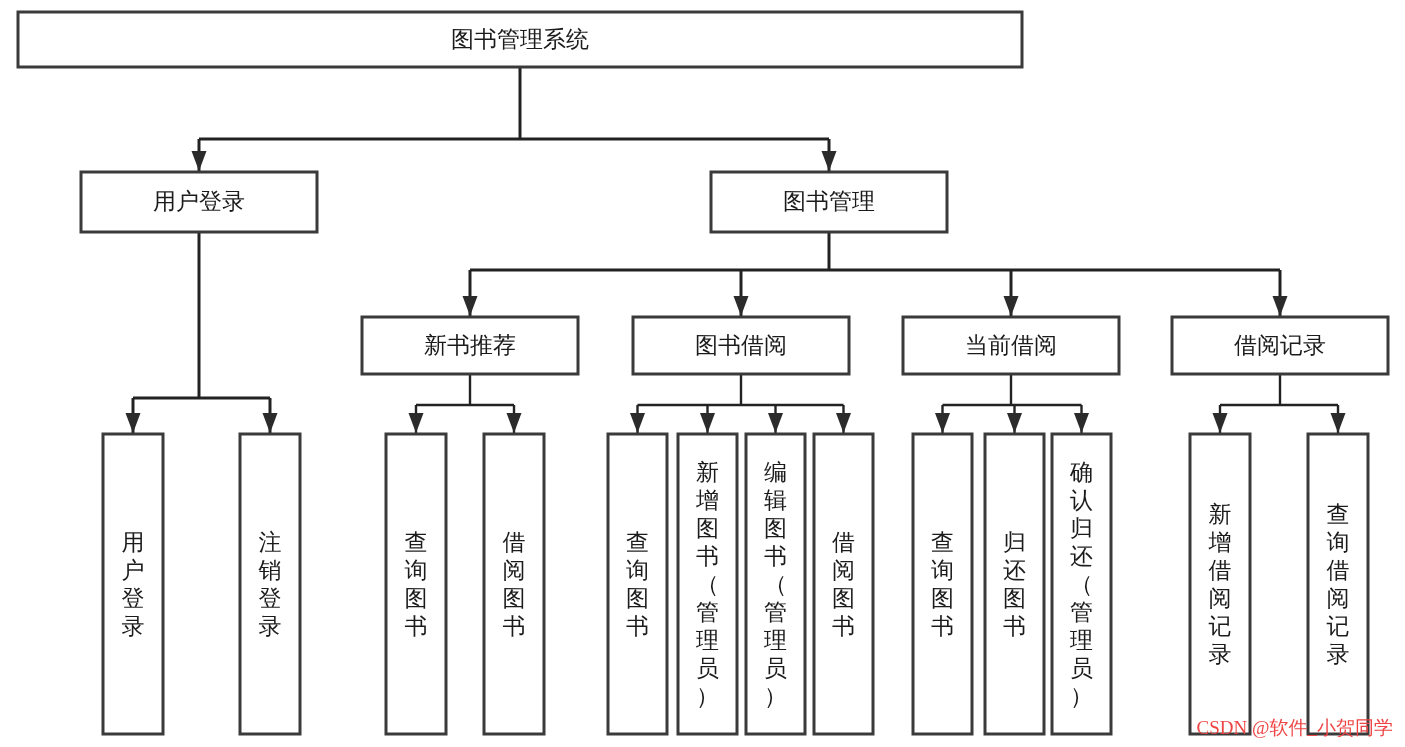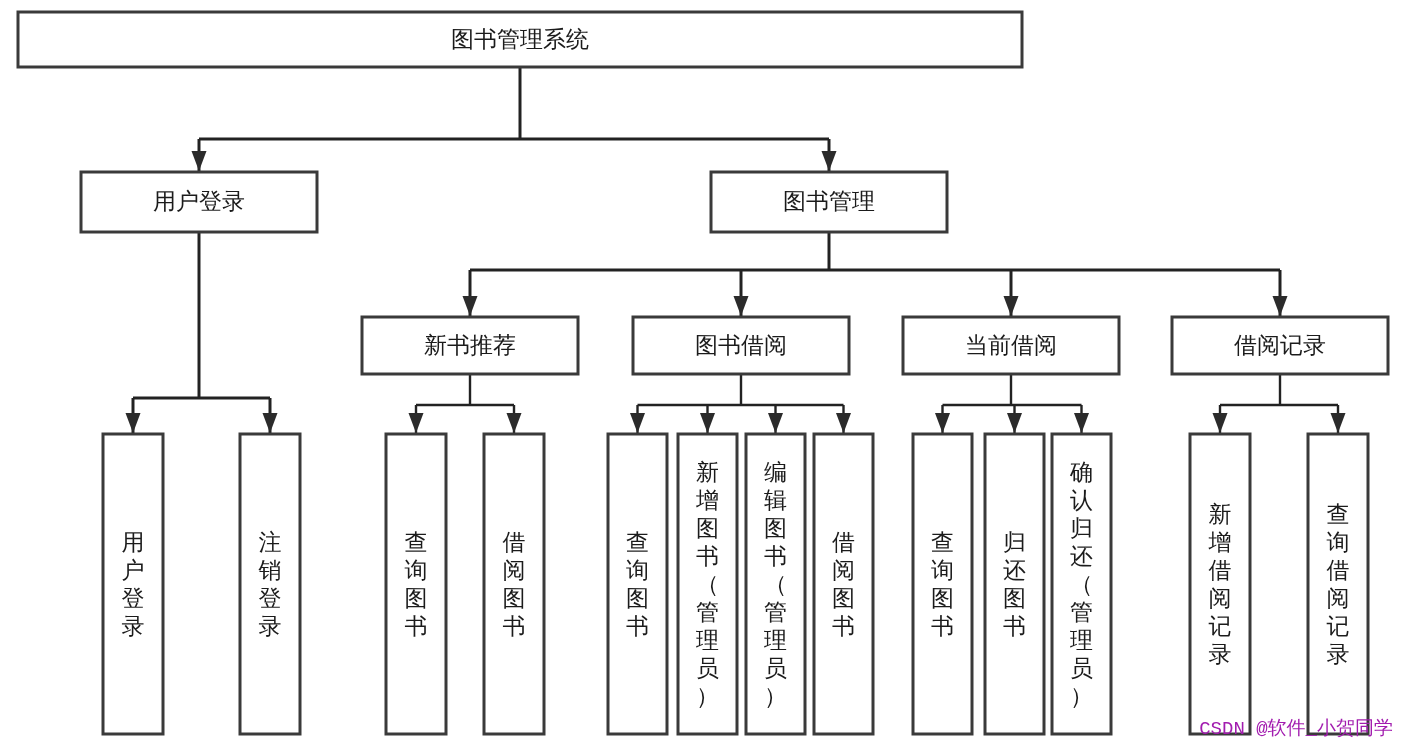--- a/index.html
+++ b/index.html
@@ -61,23 +61,23 @@
   .node-label-v {
     font-family: "Liberation Sans", "DejaVu Sans", sans-serif;
     font-size: 23px;
     fill: #1b1b1b;
     text-anchor: middle;
   }
   .watermark {
     position: absolute;
     right: 12px;
     bottom: 6px;
-    font-family: Liberation Mono, monospace;
+    font-family: Liberation Serif, serif;
     font-size: 19px;
-    color: #a21caf;
+    color: #ef4444;
     white-space: nowrap;
     user-select: none;
   }
 </style>
 </head>
 <body>
 
 <div id="diagram-root">
   <svg class="flow" viewBox="0 0 1405 747" xmlns="http://www.w3.org/2000/svg">
     <g id="connectors">

